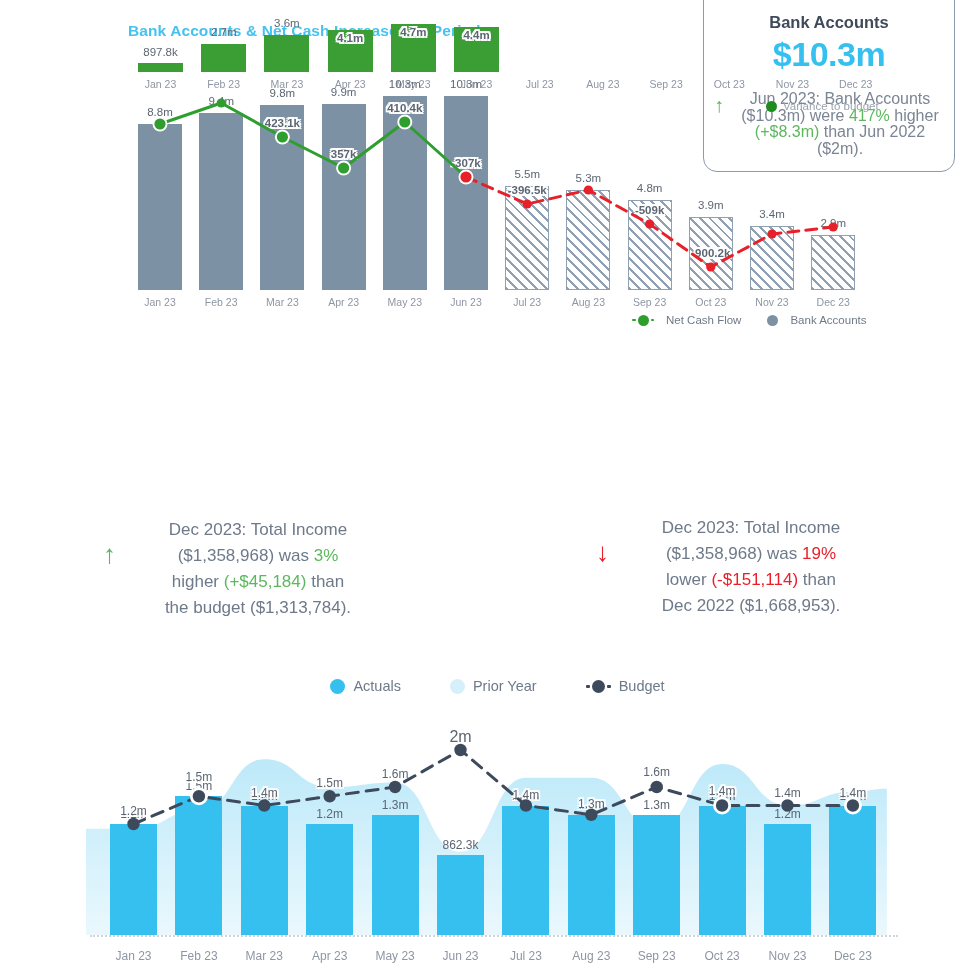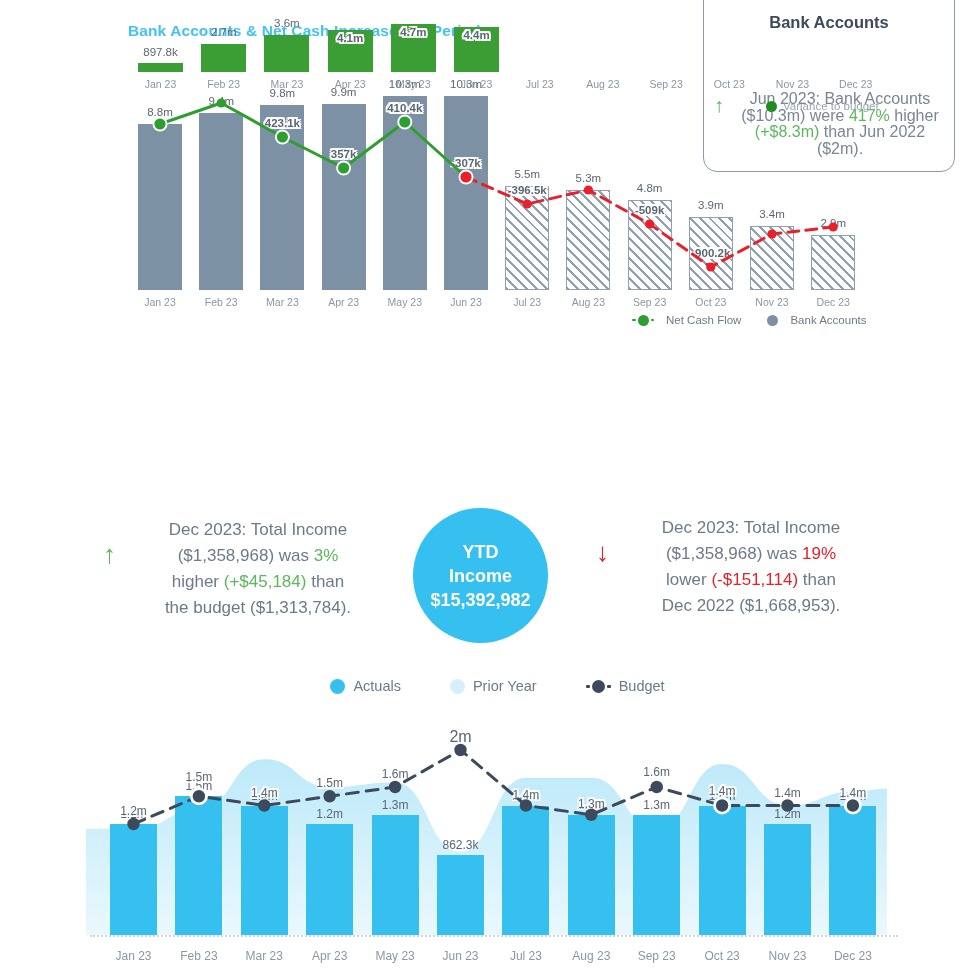--- a/index.html
+++ b/index.html
@@ -120,20 +120,21 @@
     position:absolute;height:0;border-top:2.5px dotted #cfd6dd;
   }
 </style>
 </head>
 <body>
 
 <div class="abs" id="chart1-title">Bank Accounts &amp; Net Cash Increase For Period</div>
 
 <div class="abs" id="kpi-card">
   <div id="kpi-title">Bank Accounts</div>
+  <div id="kpi-value">$10.3m</div>
   <div id="kpi-arrow">↑</div>
   <div id="kpi-commentary">
     <span>Jun 2023: Bank Accounts ($10.3m) were </span><span class="pos">417%</span><span> higher </span><span class="pos">(+$8.3m)</span><span> than Jun 2022 ($2m).</span>
   </div>
 </div>
 
 <div id="chart1">
   <div class="plot" id="c1-plot" style="left:0;top:0;width:980px;height:340px;">
       <div class="bar bar-solid" style="left: 138px; top: 124.252px; width: 44px; height: 165.748px; bottom: auto;"></div>
       <div class="vlab" style="left: 120px; top: 106.252px; width: 80px;">8.8m</div>
@@ -251,25 +252,20 @@
 
 <div id="commentary">
   <div class="cmt-arrow" style="left:103px;top:46px;color:#5cb85c;">↑</div>
   <div class="cmt-text" style="left:128px;top:22px;width:260px;">
     <span>Dec 2023: Total Income</span><br>
     <span>($1,358,968) was </span><span class="pos">3%</span><br>
     <span>higher </span><span class="pos">(+$45,184)</span><span> than</span><br>
     <span>the budget ($1,313,784).</span>
   </div>
 
-  <div id="ytd-circle">
-    <span class="l1">YTD</span>
-    <span class="l2">Income</span>
-    <span class="l3">$15,392,982</span>
-  </div>
 
   <div class="cmt-arrow" style="left:596px;top:44px;color:#e8202a;">↓</div>
   <div class="cmt-text" style="left:620px;top:20px;width:262px;">
     <span>Dec 2023: Total Income</span><br>
     <span>($1,358,968) was </span><span class="neg">19%</span><br>
     <span>lower </span><span class="neg">(-$151,114)</span><span> than</span><br>
     <span>Dec 2022 ($1,668,953).</span>
   </div>
 </div>
 

